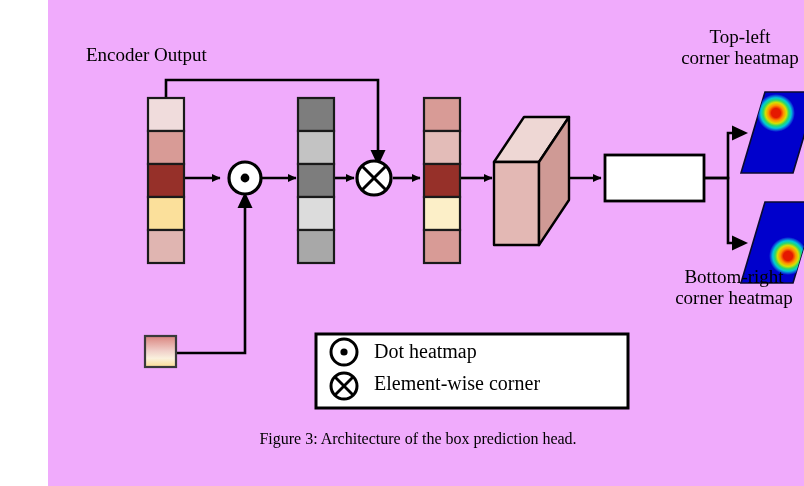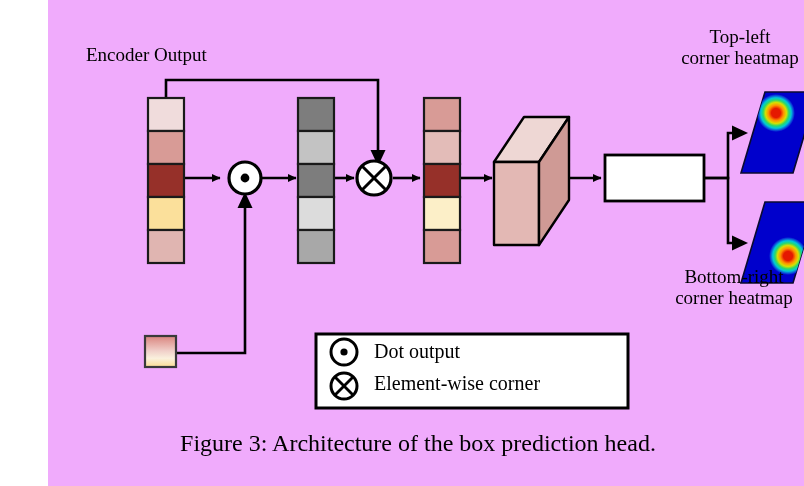--- a/index.html
+++ b/index.html
@@ -76,21 +76,21 @@
     left: 326px;
     top: 372px;
     font-size: 20px;
   }
   #caption {
     position: absolute;
     left: 0;
     top: 430px;
     width: 740px;
     text-align: center;
-    font-size: 24px;
+    font-size: 16px;
   }
 </style>
 </head>
 <body>
 
 <div id="page">
 
   <svg id="diagram-svg" viewBox="0 0 804 486">
     <defs>
       <marker id="arrowhead" markerWidth="9" markerHeight="9" refX="8.4" refY="4.5" orient="auto" markerUnits="userSpaceOnUse">
@@ -253,19 +253,19 @@
     <div>Top-left</div>
     <div>corner heatmap</div>
   </div>
 
   <div class="lbl" id="label-bottomright">
     <div>Bottom-right</div>
     <div>corner heatmap</div>
   </div>
 
 
-  <div class="lbl" id="legend-text-dot">Dot output</div>
+  <div class="lbl" id="legend-text-dot">Dot heatmap</div>
 
   <div class="lbl" id="legend-text-elem">Element-wise corner</div>
 
   <div id="caption">Figure 3: Architecture of the box prediction head.</div>
 
 </div>
 
 </body></html>

